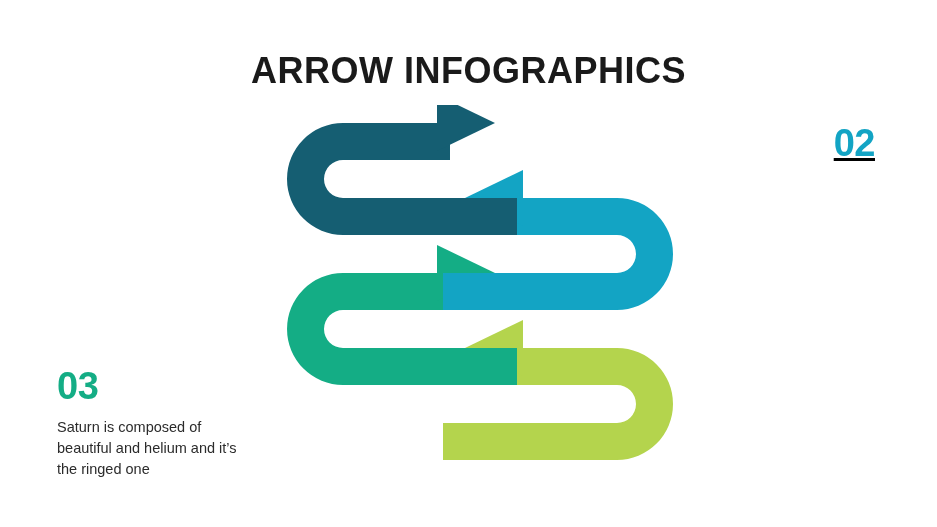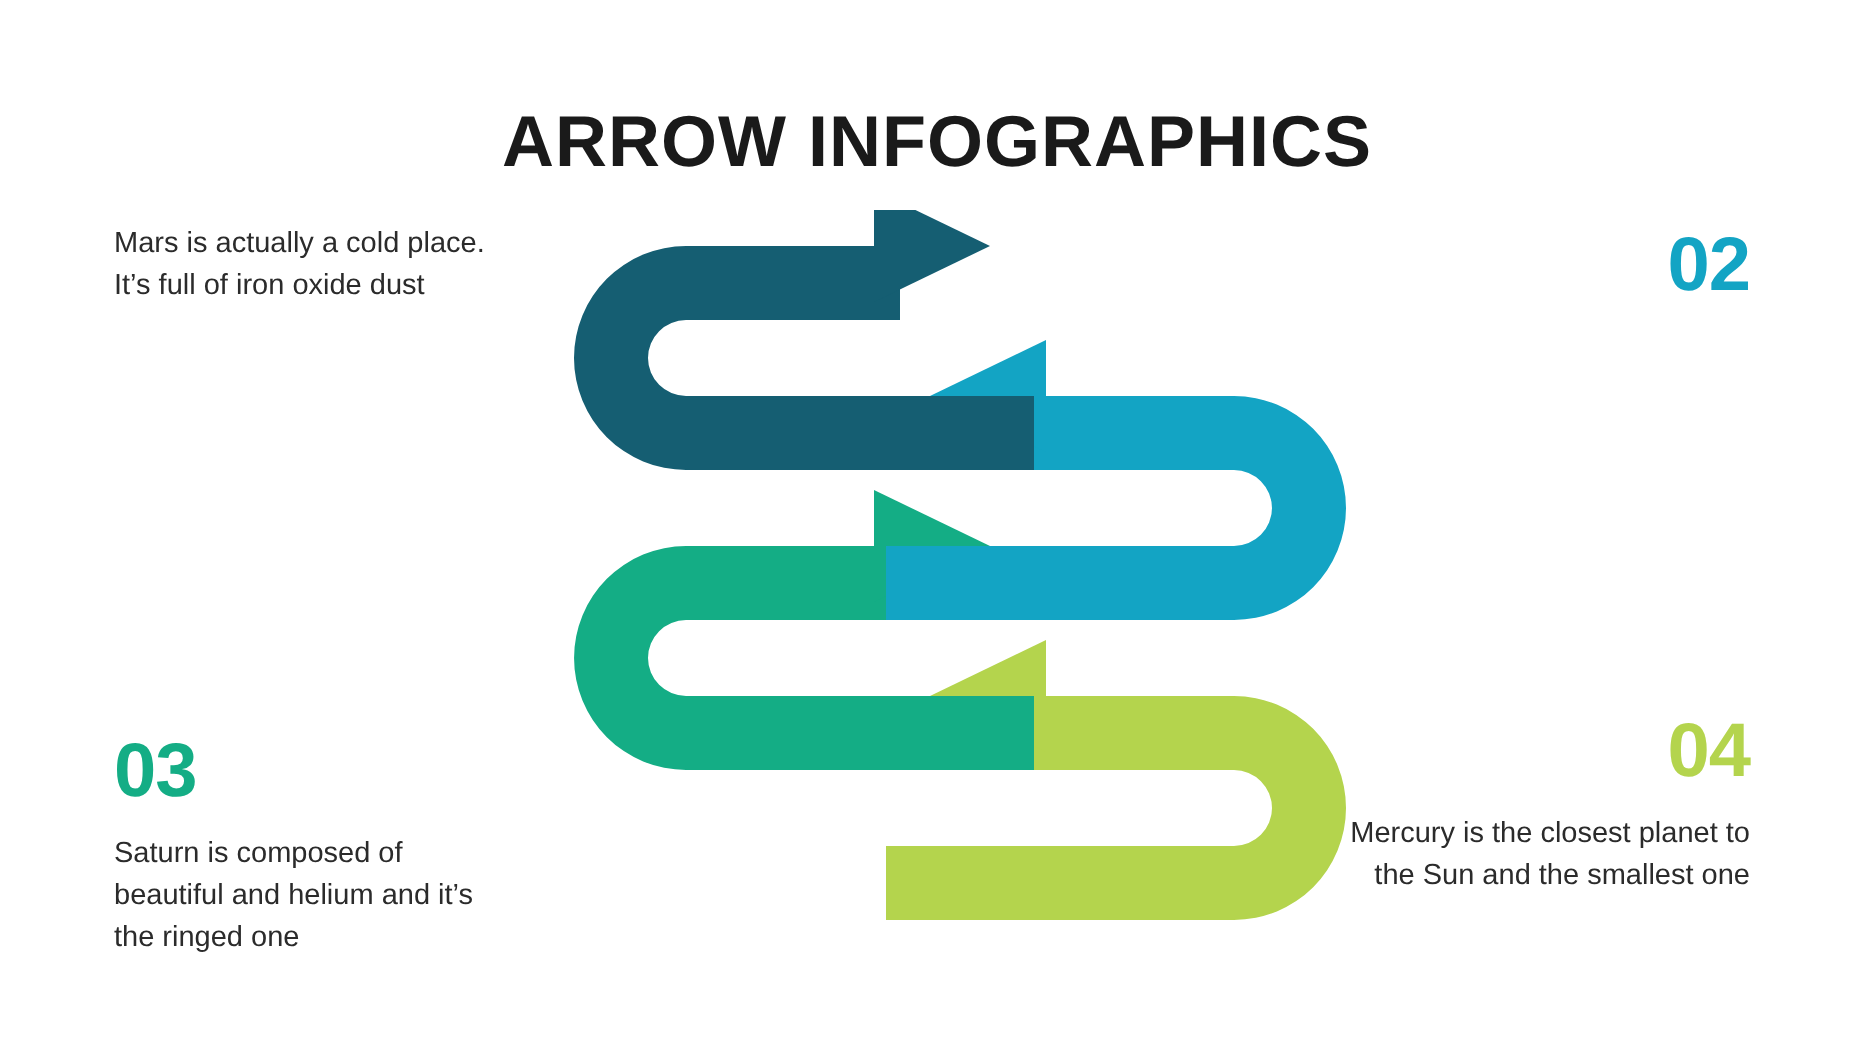--- a/index.html
+++ b/index.html
@@ -61,21 +61,21 @@
   }
   .block.left {
     text-align: left;
     left: 57px;
   }
   .block.right {
     text-align: right;
     left: 675px;
   }
   .block.b1 { top: 112px; }
-  .block.b2 { top: 114px; }
+  .block.b2 { top: 124px; text-decoration: underline; }
   .block.b3 { top: 367px; }
   .block.b4 { top: 357px; }
 </style>
 </head>
 <body>
 
 <div class="slide">
 
   <div class="title">ARROW INFOGRAPHICS</div>
 
@@ -131,30 +131,25 @@
                  A 19 19 0 0 1 83 55
                  L 190 55
                  Z"></path>
         <path fill="#155E72" d="M 177 -10 L 177 46 L 235 18 Z"></path>
       </g>
 
     </svg>
   </div>
 
   <div class="block left b1">
-    <div class="desc">Mars is actually a cold place. It’s full of iron oxide dust</div>
   </div>
 
   <div class="block right b2">
     <div class="num" style="color:#13A4C4">02</div>
   </div>
 
   <div class="block left b3">
     <div class="num" style="color:#14AD85">03</div>
     <div class="desc">Saturn is composed of beautiful and helium and it’s the ringed one</div>
   </div>
 
-  <div class="block right b4">
-    <div class="num" style="color:#B4D44D">04</div>
-    <div class="desc">Mercury is the closest planet to the Sun and the smallest one</div>
-  </div>
 
 </div>
 
 </body></html>

